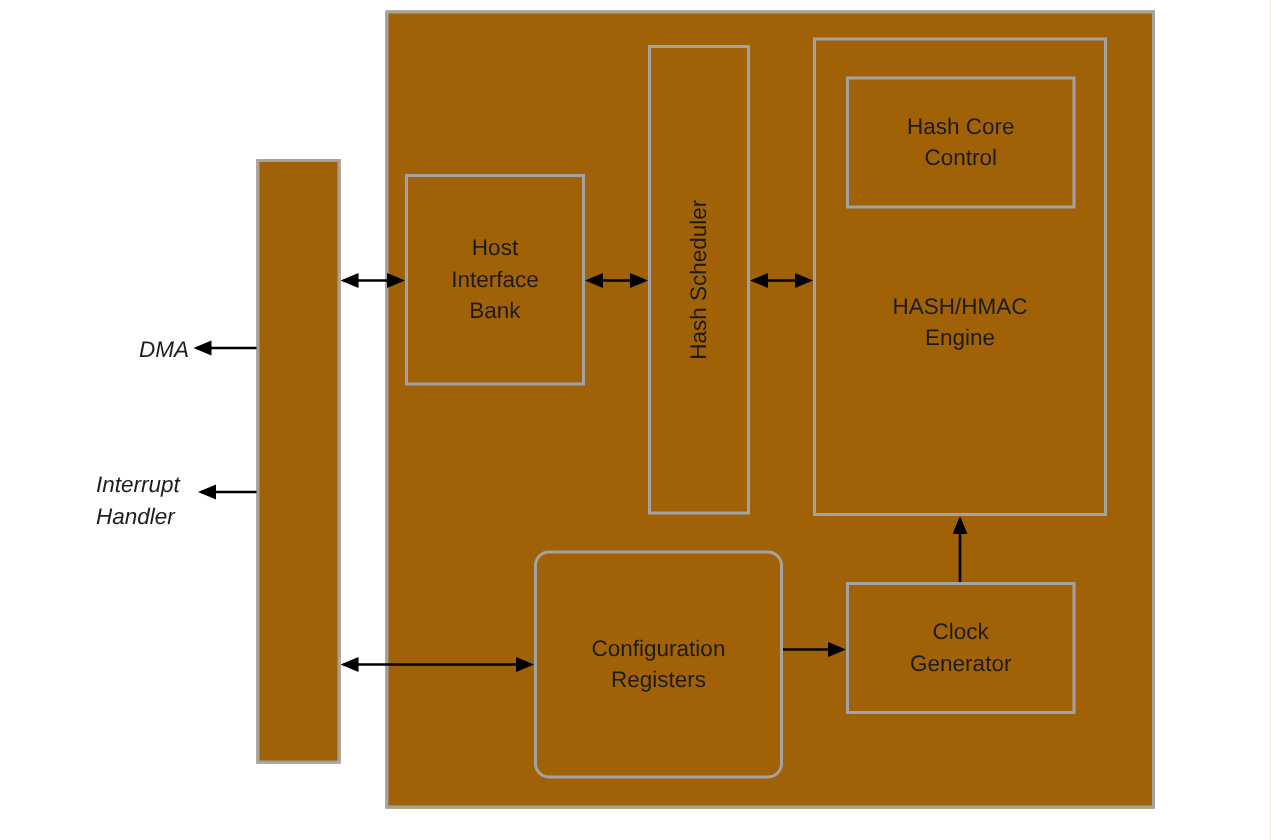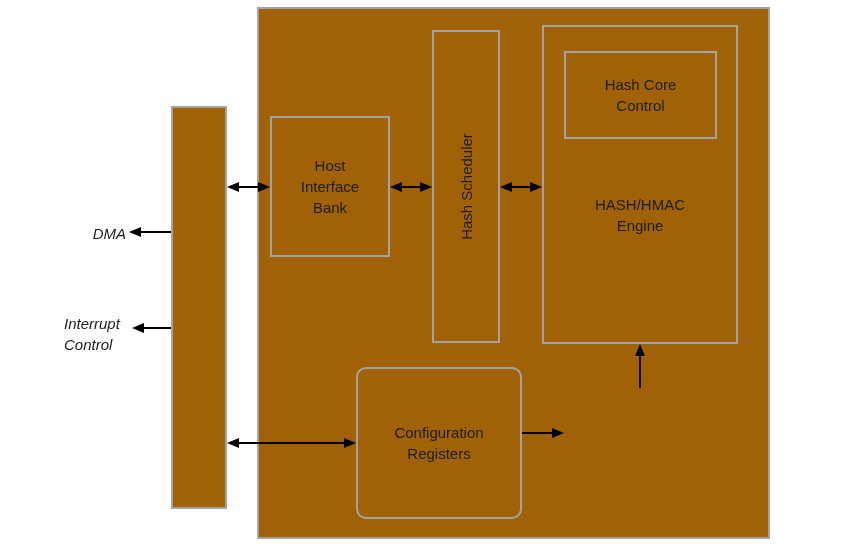--- a/index.html
+++ b/index.html
@@ -98,24 +98,28 @@
     </div>
     <div class="block-label" id="engine-label">HASH/HMAC
 Engine</div>
   </div>
 
   <div class="block center-label" id="configuration-registers">
     <span>Configuration
 Registers</span>
   </div>
 
+  <div class="block center-label" id="clock-generator">
+    <span>Clock
+Generator</span>
+  </div>
 
   <div class="ext-label" id="dma-label">DMA</div>
   <div class="ext-label" id="interrupt-label">Interrupt
-Control</div>
+Handler</div>
 
   <svg class="arrow-overlay" width="847" height="560" viewBox="0 0 847 560">
     <defs>
       <marker id="ah" markerWidth="13" markerHeight="11" refX="10" refY="5" orient="auto-start-reverse" markerUnits="userSpaceOnUse">
         <path d="M0,0 L12,5 L0,10 z" fill="#000000"></path>
       </marker>
     </defs>
     <g stroke="#000000" stroke-width="1.8" fill="none">
       <path d="M171,232 L131,232" marker-end="url(#ah)"></path>
       <path d="M171,328 L134,328" marker-end="url(#ah)"></path>

